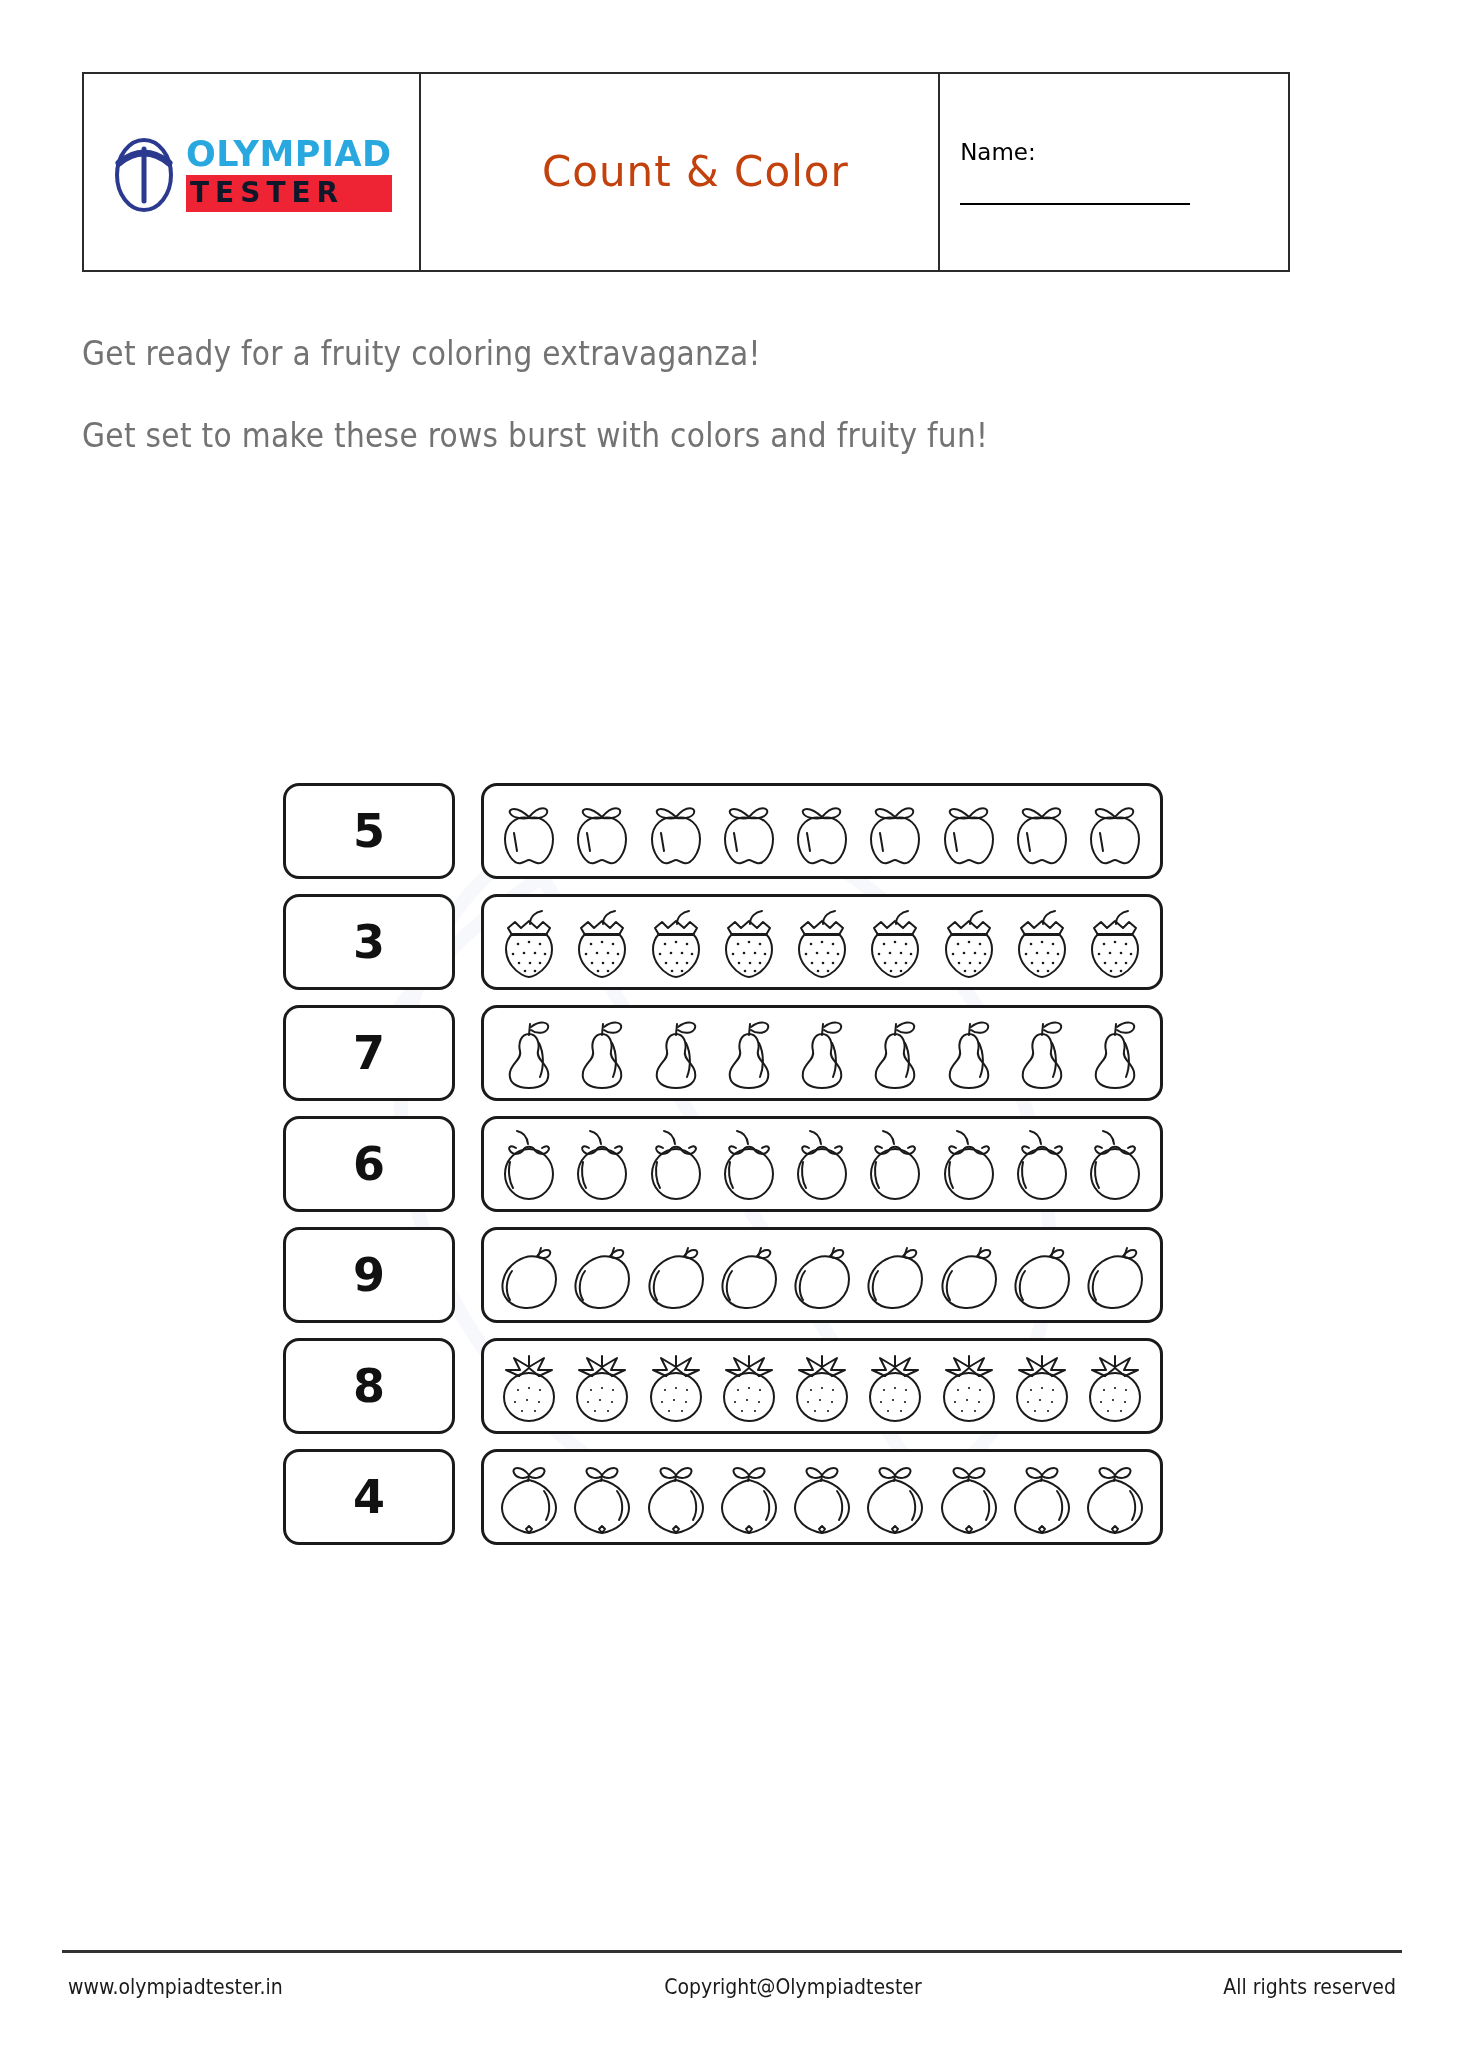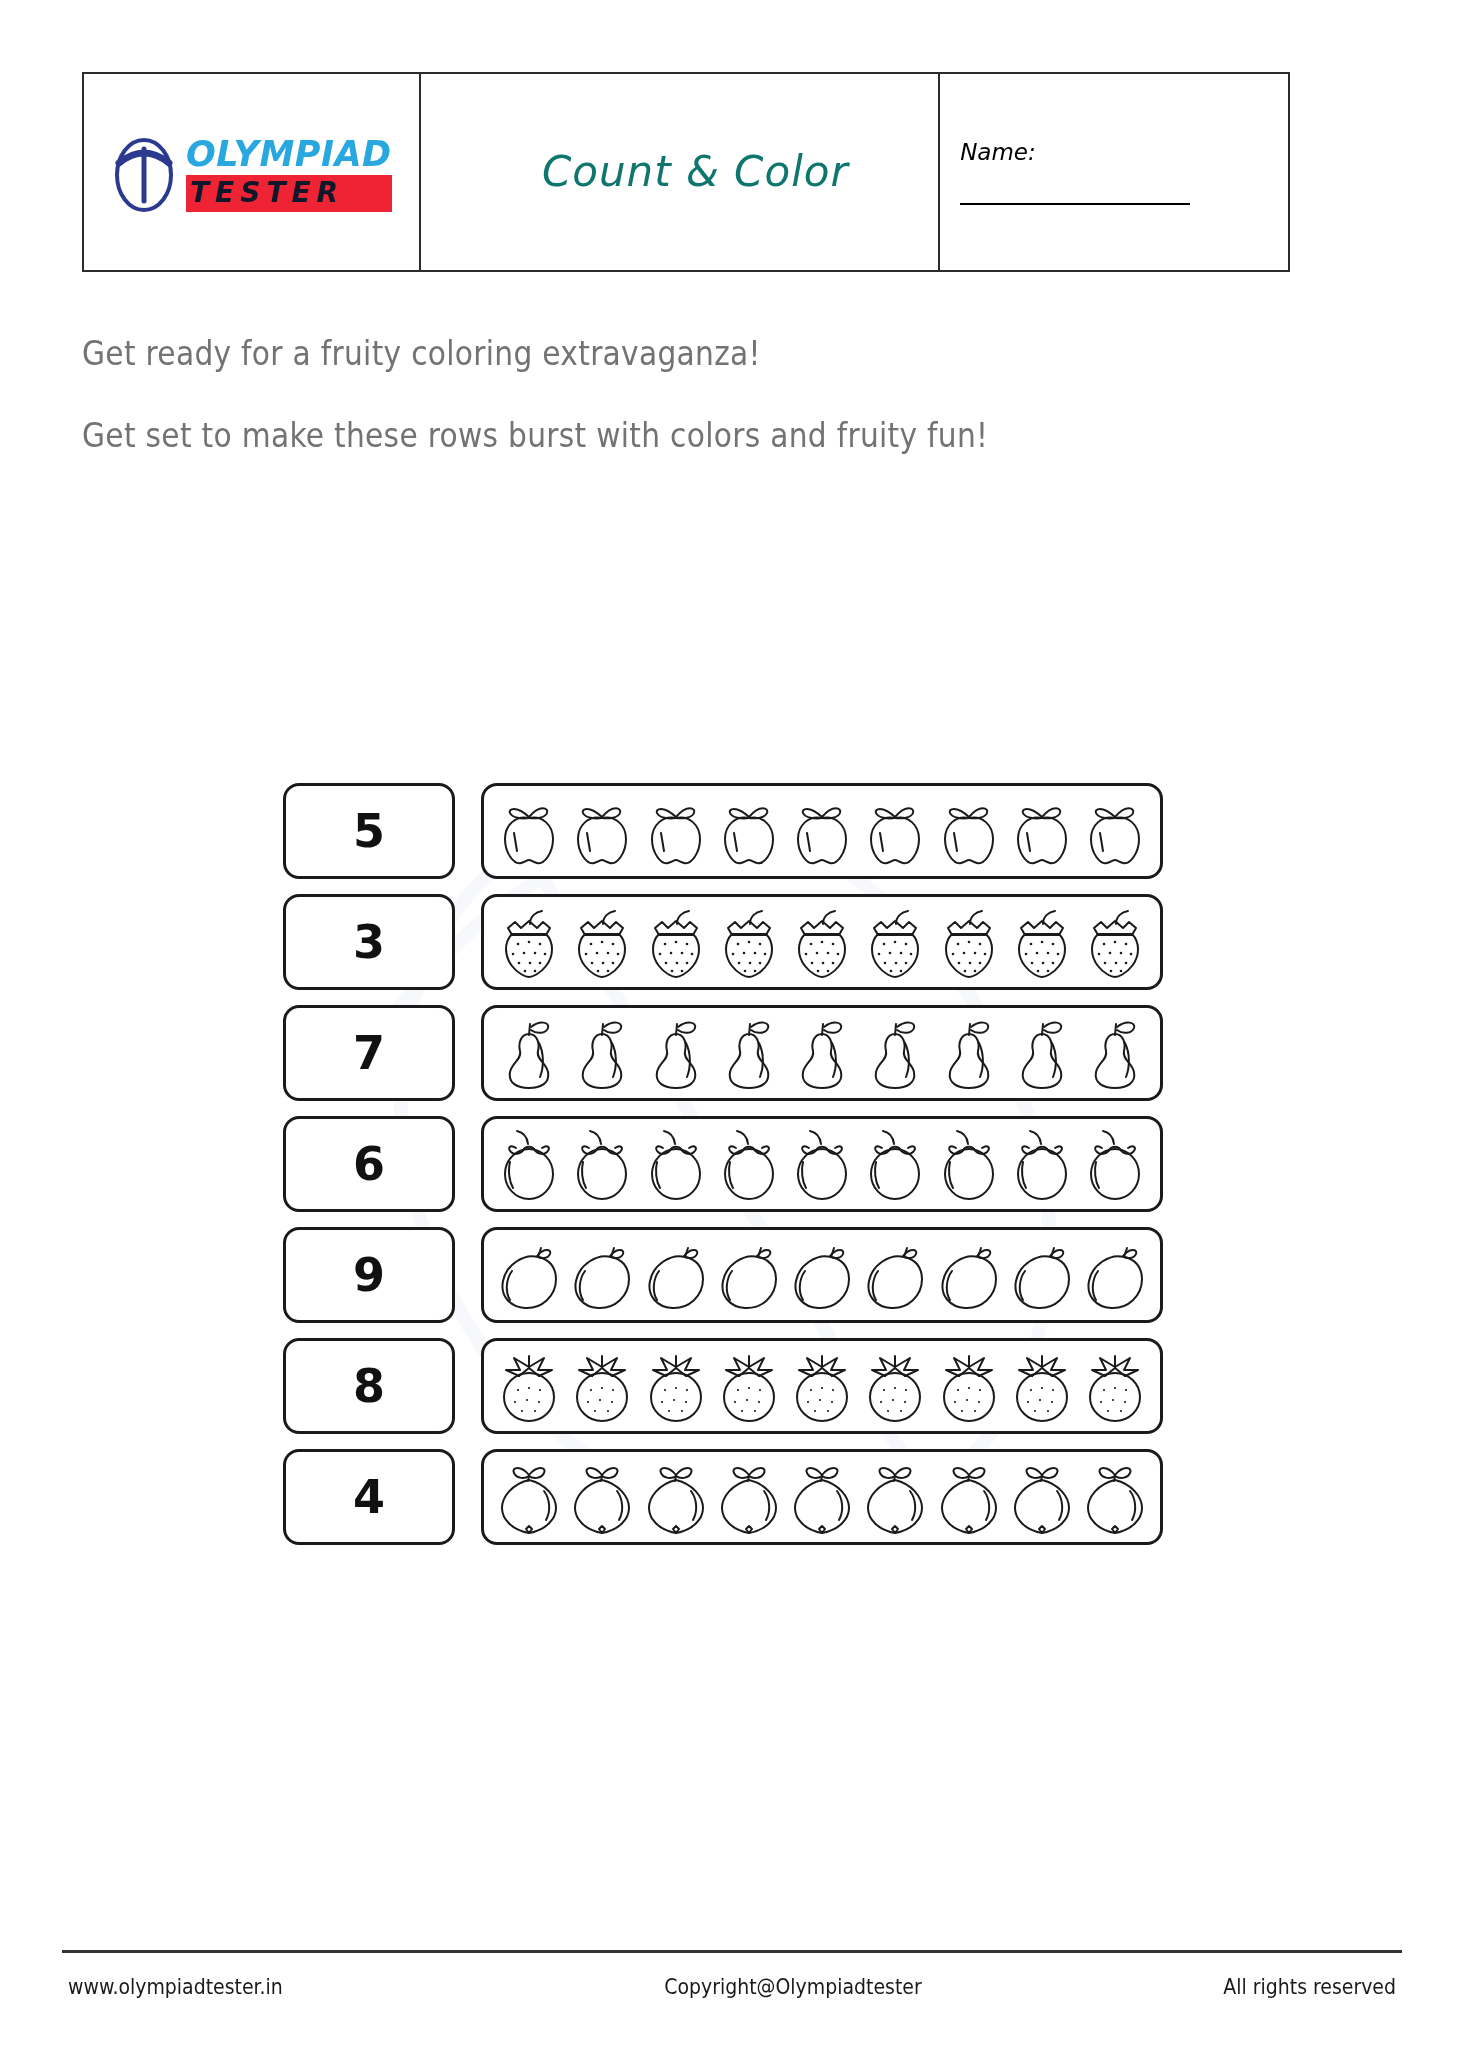--- a/index.html
+++ b/index.html
@@ -46,21 +46,20 @@
     height: 200px;
     border: 2px solid #2b2b2b;
     display: flex;
   }
   .hdr-cell {
     height: 100%;
     border-right: 2px solid #2b2b2b;
     display: flex;
     align-items: center;
     justify-content: center;
-    font-style: italic;
   }
   .hdr-cell:last-child { border-right: none; }
 
   #hdr-logo-cell { width: 353px; }
   #hdr-title-cell { width: 545px; flex-direction: column; }
   #hdr-name-cell {
     width: 364px;
     flex-direction: column;
     align-items: flex-start;
     justify-content: center;
@@ -101,21 +100,21 @@
     color: #0f172a;
     line-height: 1.0;
   }
 
   
   .title-line {
     font-family: "DejaVu Sans", sans-serif;
     font-size: 42px;
     line-height: 1.35;
     letter-spacing: 1px;
-    color: #0f766e;
+    color: #c2410c;
     text-align: center;
     margin-left: 32px;
   }
 
   
   #name-label {
     font-family: "DejaVu Sans", sans-serif;
     font-size: 23px;
     color: #000;
     margin-bottom: 38px;

